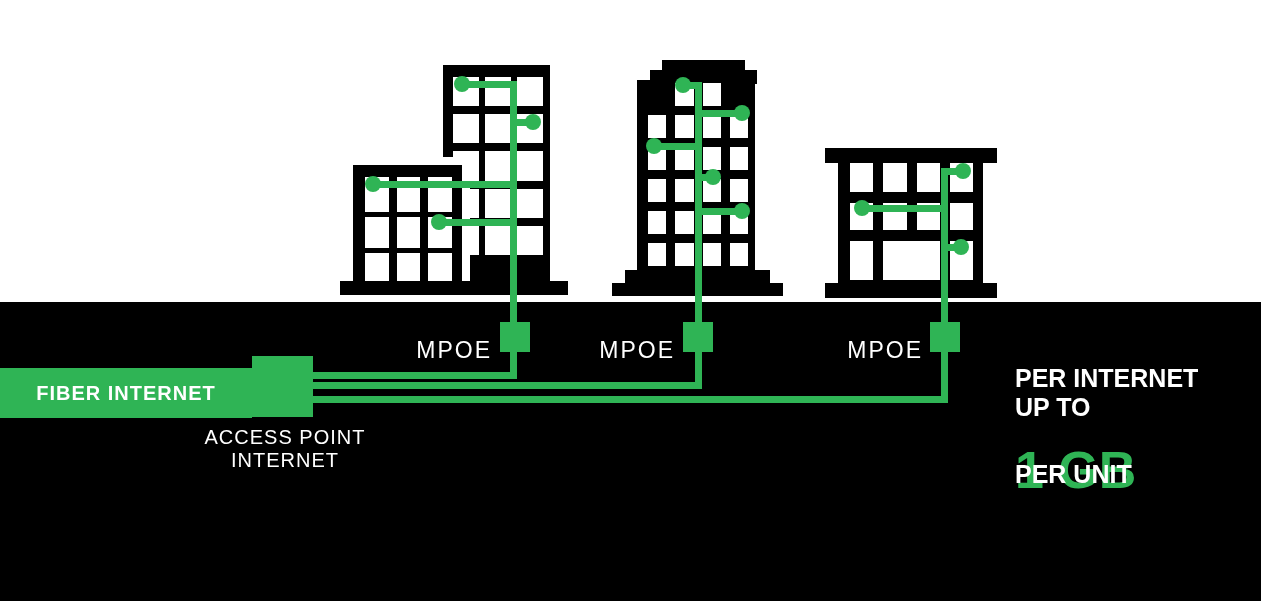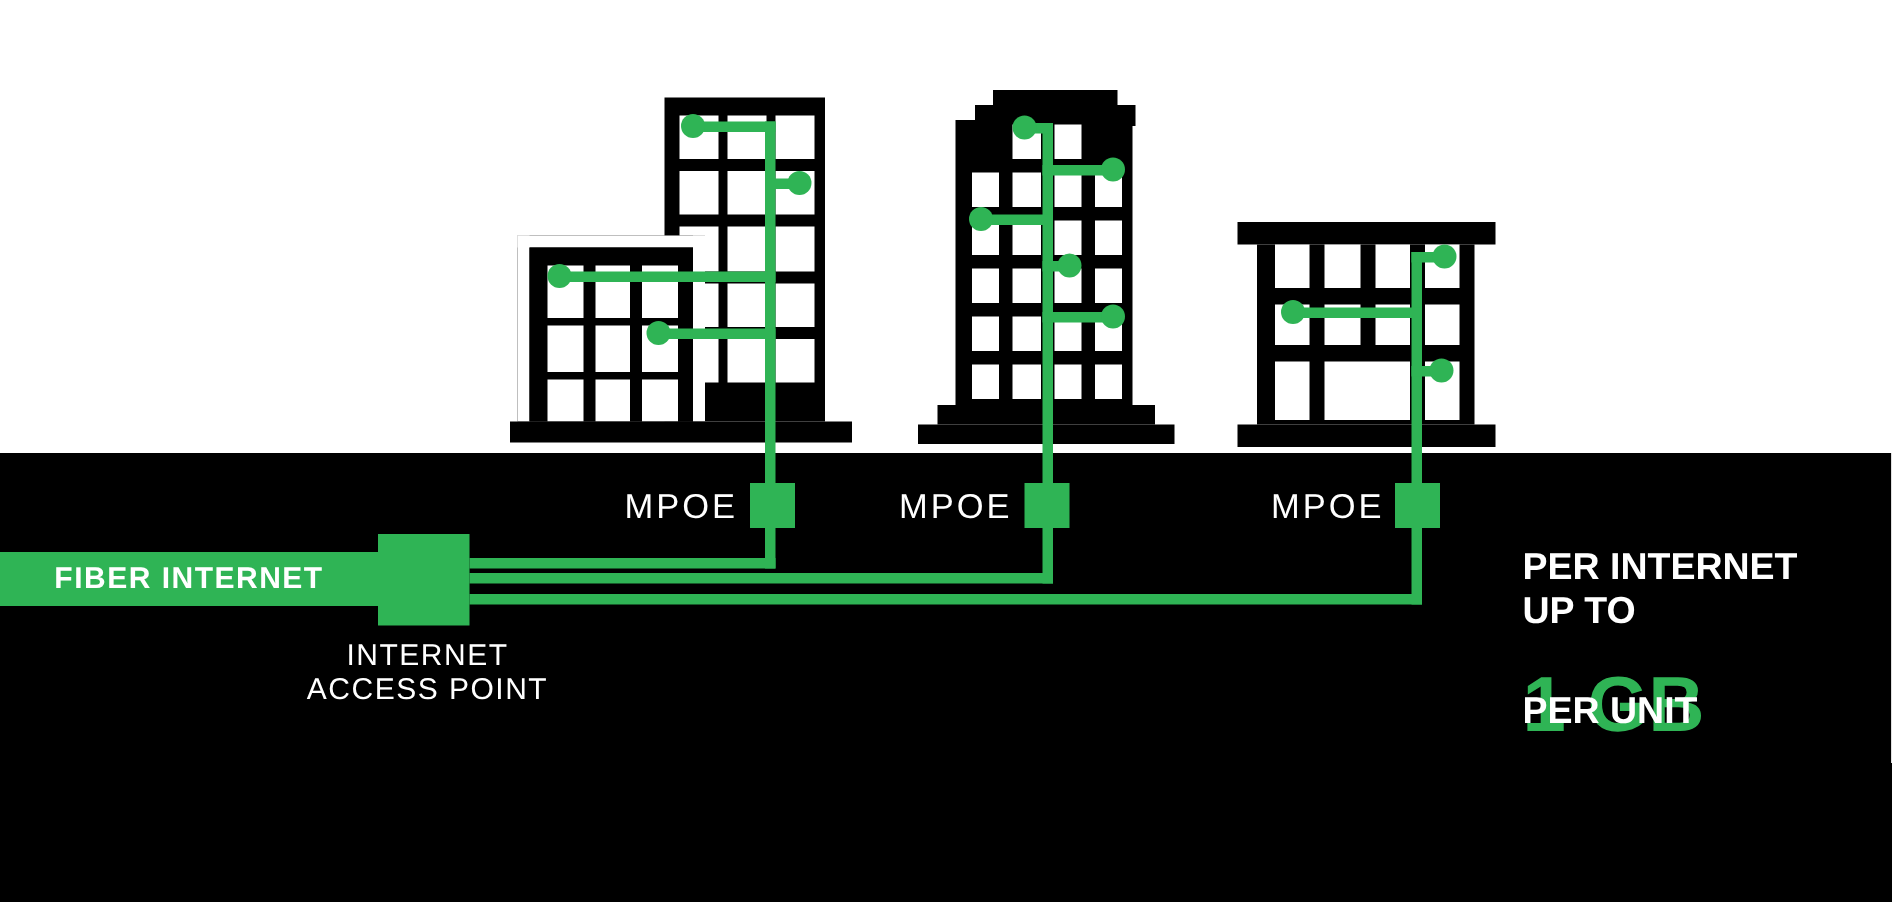--- a/index.html
+++ b/index.html
@@ -9,23 +9,23 @@
   .blk{background:#000;}
   
   .bld{position:absolute;background:#000;display:grid;box-sizing:border-box;}
   .bld i{background:#fff;display:block;}
   .bld i.k{background:#000;}
   
   .pipe{position:absolute;background:var(--green);}
   .dot{position:absolute;width:16px;height:16px;border-radius:50%;background:var(--green);}
   .mpoe-box{position:absolute;width:30px;height:30px;background:var(--green);}
   .mpoe-label{position:absolute;width:96px;color:#fff;font-size:23px;letter-spacing:2px;
-              text-align:right;line-height:22px;}
+              text-align:right;line-height:22px;margin-top:13px;}
   
-  .fiber-bar{position:absolute;left:0;top:368px;width:252px;height:36px;background:var(--green);
+  .fiber-bar{position:absolute;left:0;top:368px;width:252px;height:50px;background:var(--green);
              display:flex;align-items:center;justify-content:center;}
   .fiber-bar span{color:#fff;font-weight:bold;font-size:20px;letter-spacing:1px;}
   .iap-box{position:absolute;left:252px;top:356px;width:61px;height:61px;background:var(--green);}
   .iap-label{position:absolute;left:175px;top:426px;width:220px;color:#fff;font-size:20px;
              letter-spacing:1px;line-height:23px;text-align:center;}
   .stat{position:absolute;left:1015px;white-space:nowrap;font-weight:bold;}
   .stat.big{font-size:52px;line-height:50px;color:var(--green);}
   .stat.small{font-size:25px;line-height:24px;color:#fff;}
 </style>
 </head>
@@ -168,22 +168,22 @@
 
   <div class="mpoe-label" style="left:396px;top:326px;">MPOE</div>
   <div class="mpoe-label" style="left:579px;top:326px;">MPOE</div>
   <div class="mpoe-label" style="left:827px;top:326px;">MPOE</div>
 
   <div class="fiber-bar">
     <span>FIBER INTERNET</span>
   </div>
   <div class="iap-box"></div>
   <div class="iap-label">
+    <div>ACCESS POINT</div>
     <div>INTERNET</div>
-    <div>ACCESS POINT</div>
   </div>
 
   <div class="stat small" style="top:366px;">PER INTERNET</div>
   <div class="stat small" style="top:395px;">UP TO</div>
   <div class="stat big" style="top:445px;">1 GB</div>
   <div class="stat small" style="top:462px;">PER UNIT</div>
 
 </div>
 
 </body></html>

